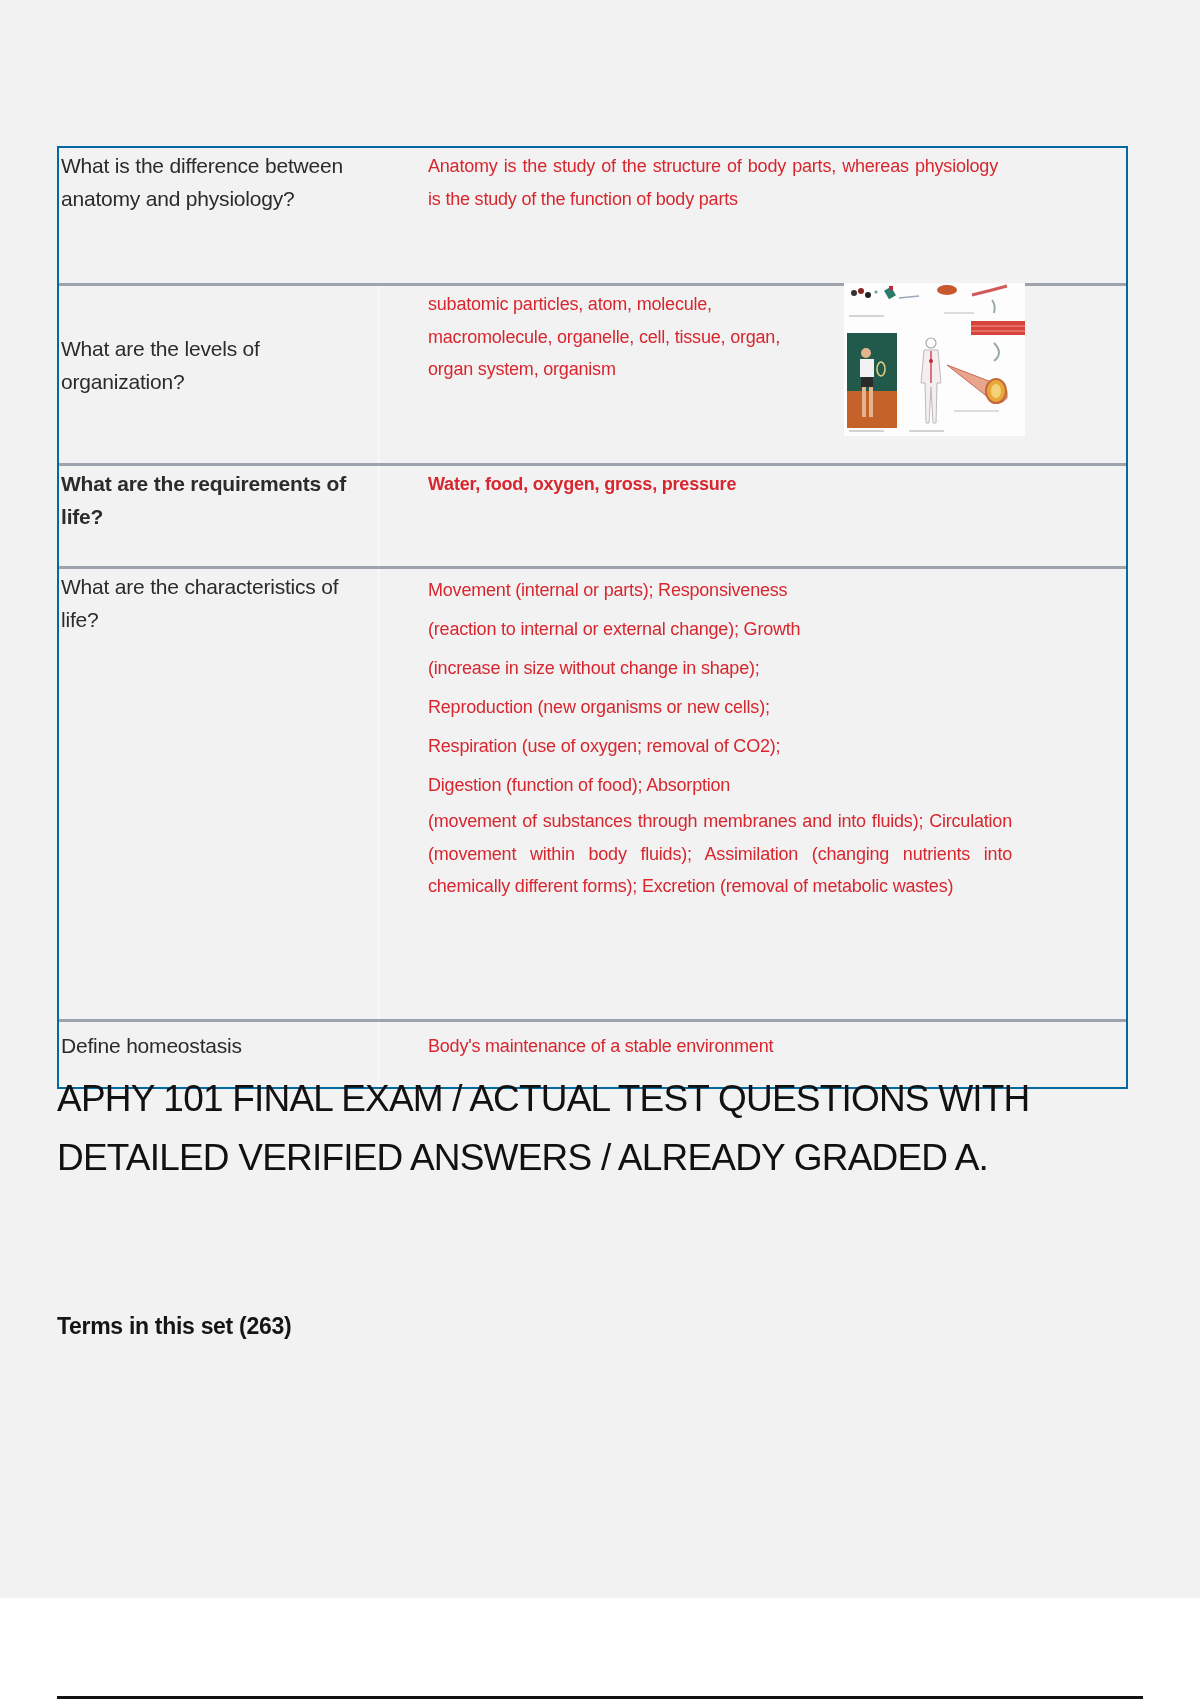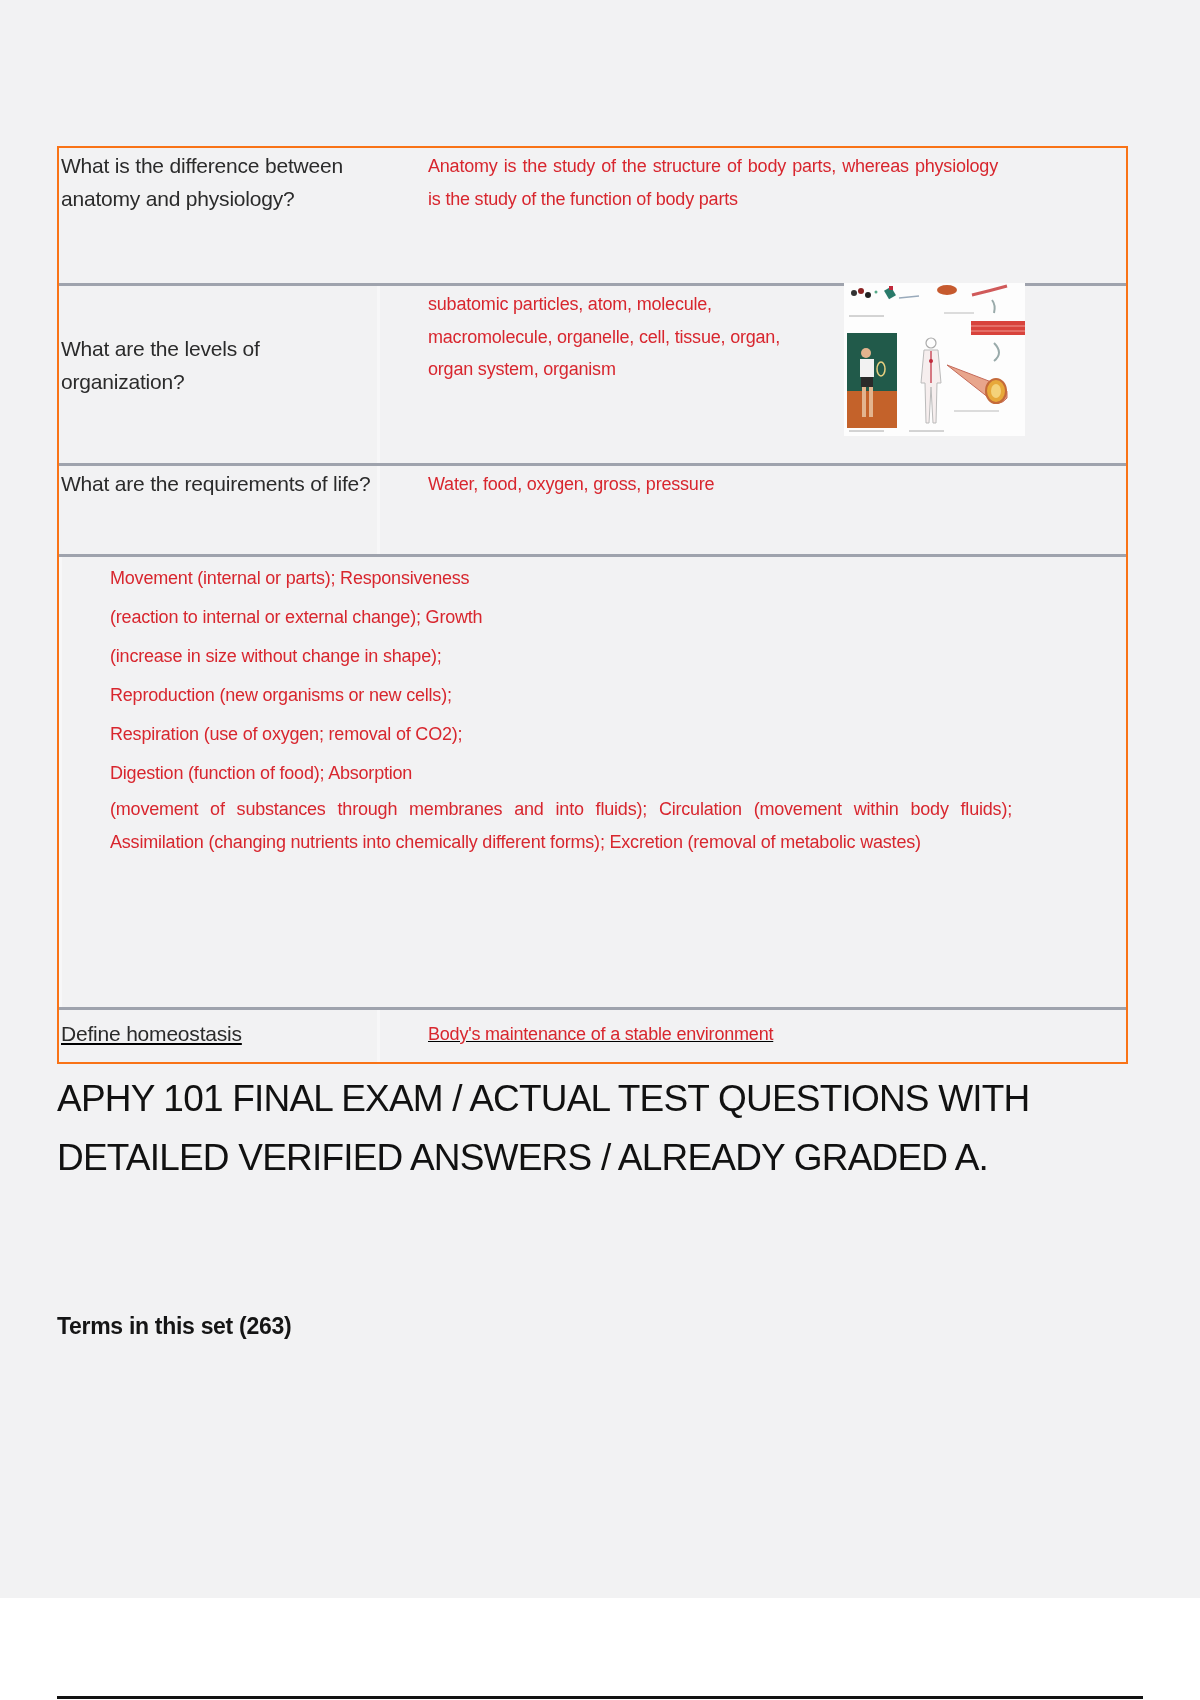--- a/index.html
+++ b/index.html
@@ -15,21 +15,21 @@
       left: 0; top: 0;
       width: 1200px;
       height: 1598px;
       background: #f2f2f3;
     }
     .qa-table {
       position: absolute;
       left: 57px;
       top: 146px;
       width: 1071px;
-      border: 2px solid #f97316;
+      border: 2px solid #0369a1;
       border-collapse: collapse;
     }
     .qa-row {
       position: relative;
       display: flex;
       border-top: 3px solid #9fa3ad;
     }
     .qa-row.first { border-top: none; }
     .qa-q {
       width: 318px;
@@ -51,23 +51,23 @@
       line-height: 32.5px;
       color: #d8262e;
       letter-spacing: -0.2px;
     }
     .qa-a.justify { text-align: justify; }
     .qa-a.spaced { line-height: 39px; }
     .qa-a .block { display: block; line-height: 32.5px; text-align: justify; }
 
     .row-1 { height: 135px; }
     .row-2 { height: 180px; }
-    .row-3 { height: 91px; }
+    .row-3 { height: 103px; font-weight: bold; }
     .row-4 { height: 453px; }
-    .row-5 { height: 55px; text-decoration: underline; }
+    .row-5 { height: 68px; }
 
     .row-1 .qa-a { padding-right: 128px; }
     .row-2 .qa-q { display: flex; align-items: center; padding-bottom: 20px; }
     .row-2 .qa-a { padding-right: 300px; }
     .row-4 .qa-a { padding-right: 114px; }
     .row-5 .qa-q, .row-5 .qa-a { padding-top: 8px; }
 
     .org-figure {
       position: absolute;
       left: 785px;
@@ -174,20 +174,21 @@
       </div>
     </div>
 
     <div class="qa-row row-3">
       <div class="qa-q">What are the requirements of life?</div>
       <div class="qa-gap"></div>
       <div class="qa-a">Water, food, oxygen, gross, pressure</div>
     </div>
 
     <div class="qa-row row-4">
+      <div class="qa-q">What are the characteristics of life?</div>
       <div class="qa-gap"></div>
       <div class="qa-a spaced">
         <div>Movement (internal or parts); Responsiveness</div>
         <div>(reaction to internal or external change); Growth</div>
         <div>(increase in size without change in shape);</div>
         <div>Reproduction (new organisms or new cells);</div>
         <div>Respiration (use of oxygen; removal of CO2);</div>
         <div>Digestion (function of food); Absorption</div>
         <span class="block">(movement of substances through membranes and into fluids); Circulation (movement within body fluids); Assimilation (changing nutrients into chemically different forms); Excretion (removal of metabolic wastes)</span>
       </div>

